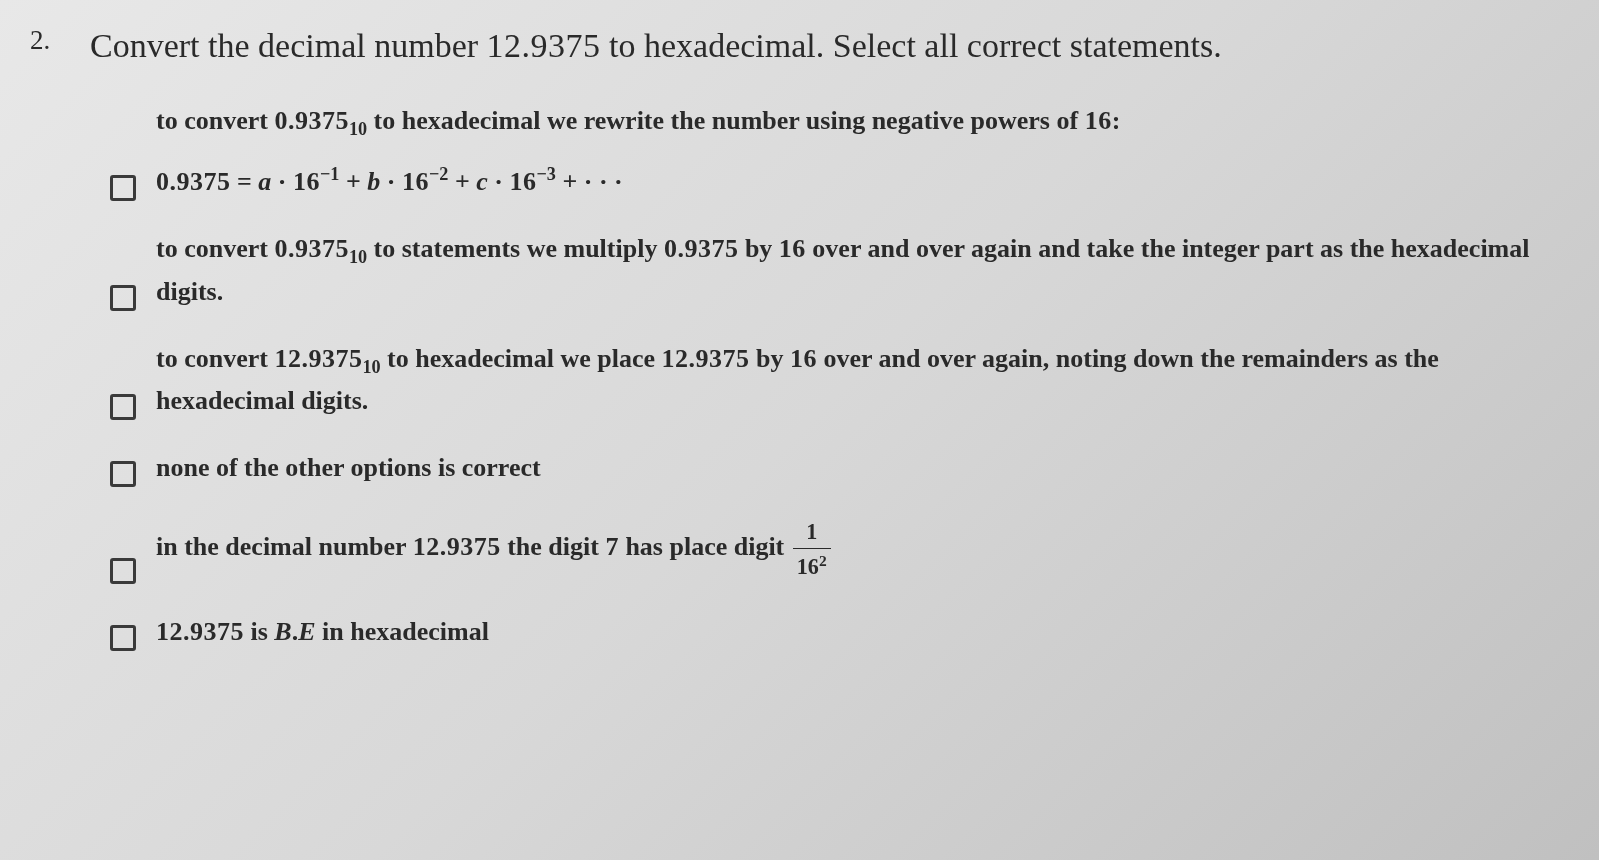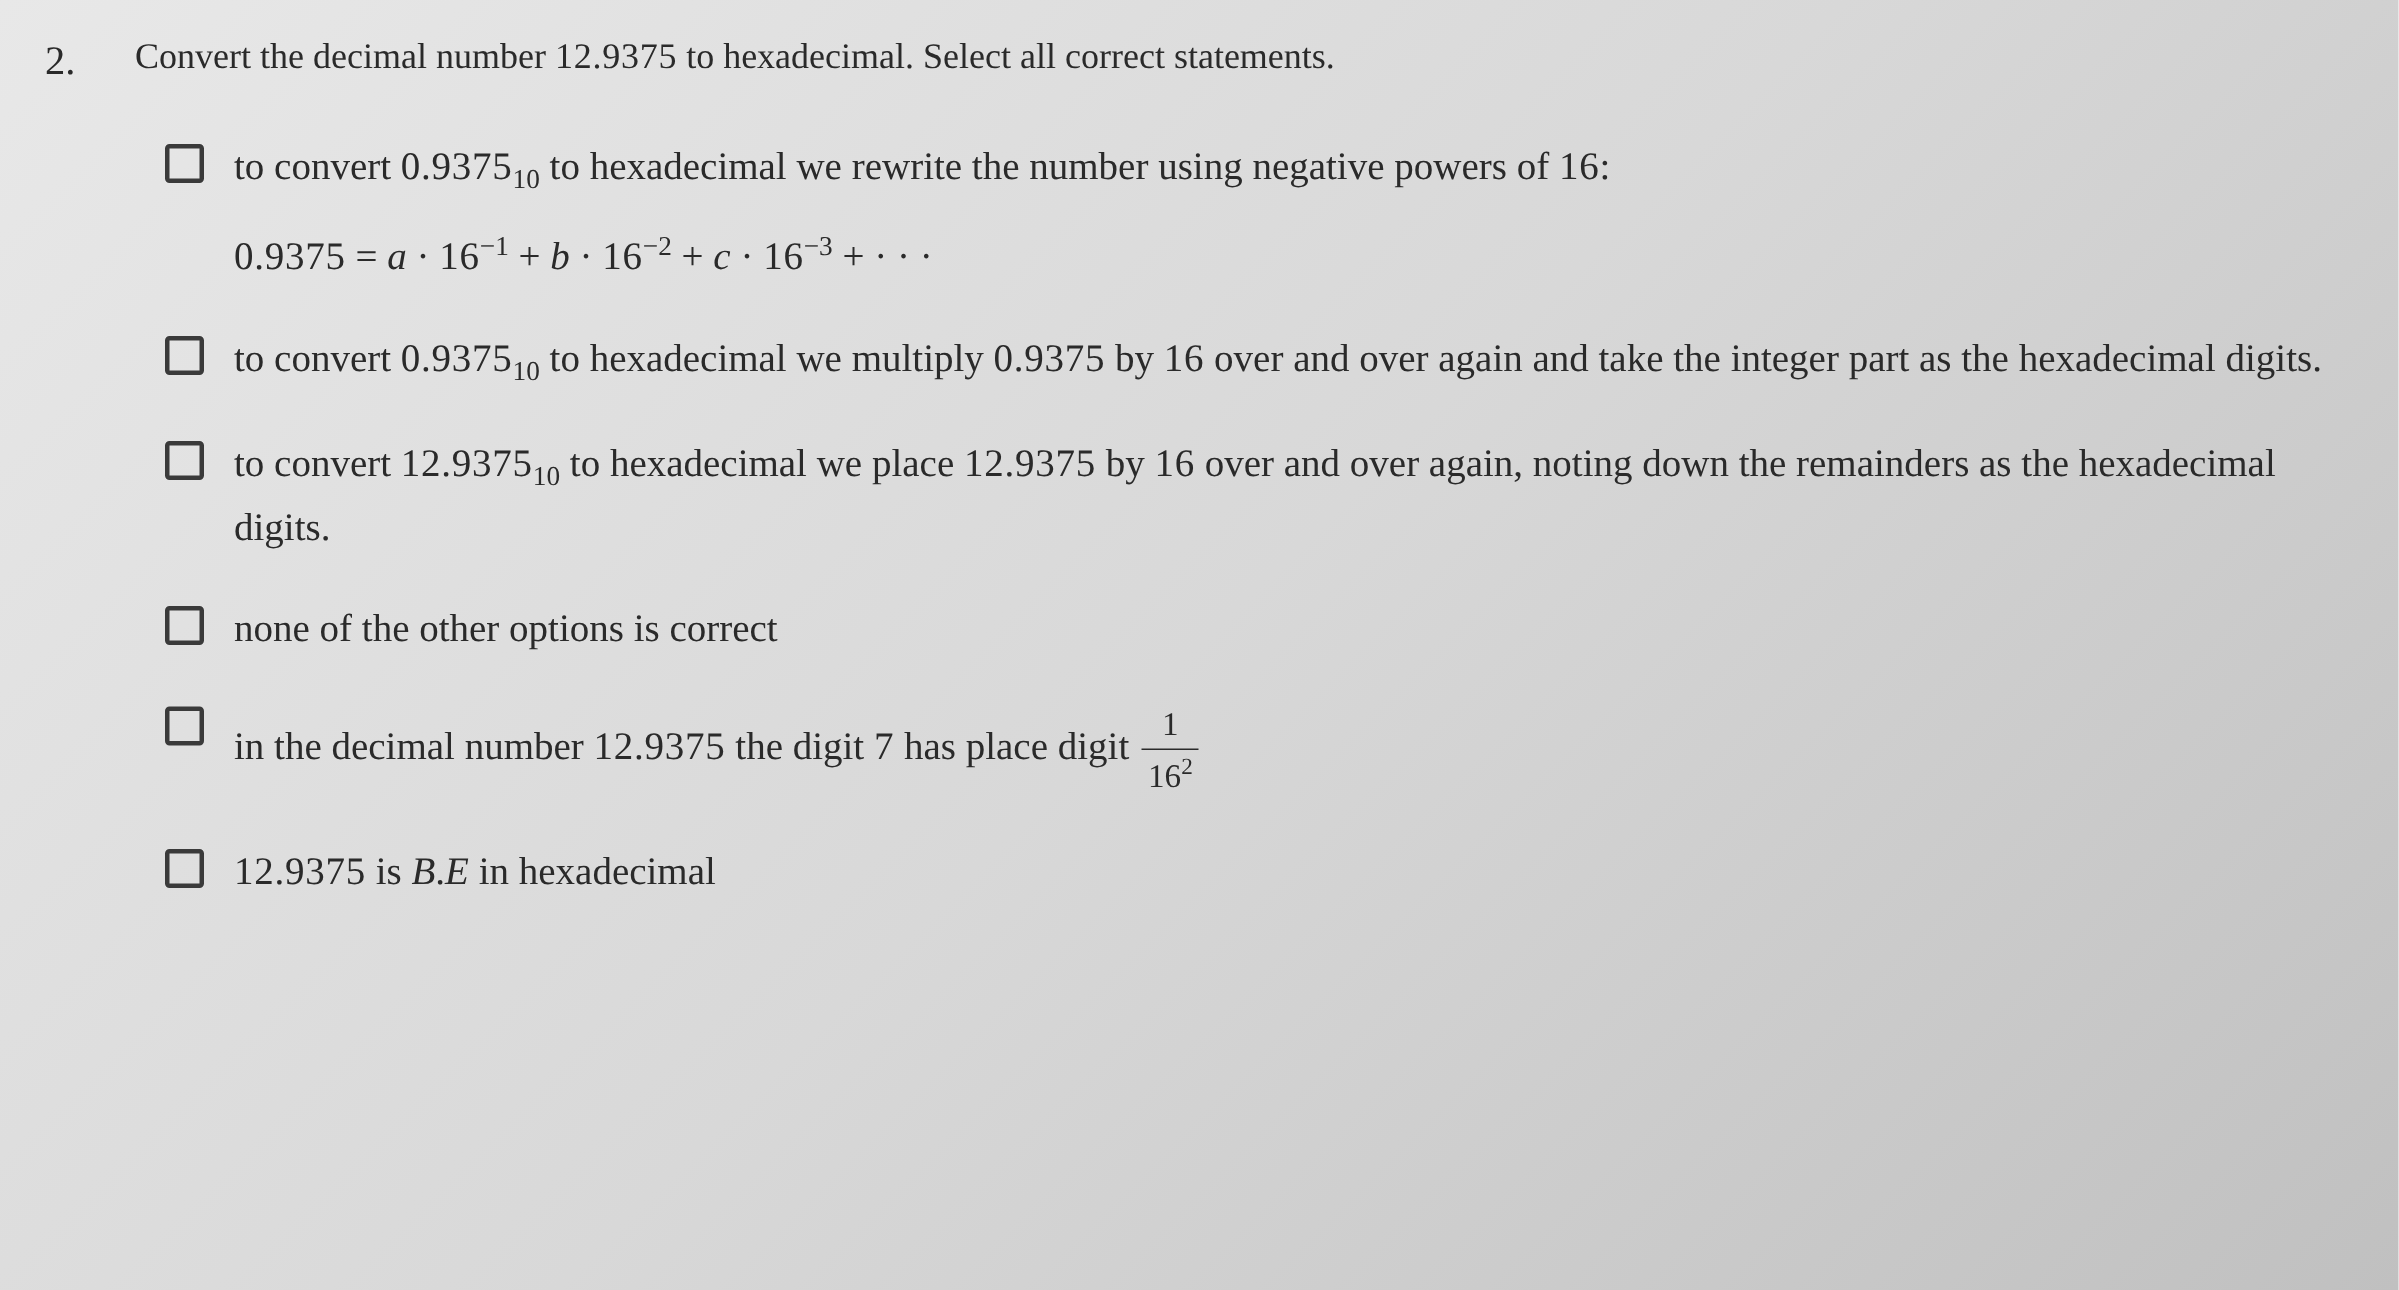--- a/index.html
+++ b/index.html
@@ -21,29 +21,30 @@
       display: flex;
       align-items: flex-start;
       margin-bottom: 30px;
     }
     .question-number {
       width: 60px;
       flex-shrink: 0;
       font-size: 27px;
     }
     .question-text {
-      font-size: 24px;
+      font-size: 34px;
     }
     .options-container {
       margin-left: 80px;
     }
     .option {
       display: flex;
-      align-items: flex-start;
+      align-items: flex-end;
       margin-bottom: 28px;
+      font-weight: bold;
     }
     .checkbox {
       width: 26px;
       height: 26px;
       border: 3px solid #3a3a3a;
       border-radius: 3px;
       margin-right: 20px;
       margin-top: 5px;
       flex-shrink: 0;
       background: transparent;
@@ -113,21 +114,21 @@
       </div>
       <div class="equation">
         <span class="mathnum">0.9375</span><span> = </span><span class="italic math">a</span><span> · </span><span class="mathnum">16</span><sup>−1</sup><span> + </span><span class="italic math">b</span><span> · </span><span class="mathnum">16</span><sup>−2</sup><span> + </span><span class="italic math">c</span><span> · </span><span class="mathnum">16</span><sup>−3</sup><span> + · · ·</span>
       </div>
     </div>
   </div>
 
   <div class="option">
     <div class="checkbox"></div>
     <div class="option-text">
-      <span>to convert </span><span class="mathnum">0.9375</span><sub>10</sub><span> to hexadecimal we multiply </span><span class="mathnum">0.9375</span><span> by </span><span class="mathnum">16</span><span> over and over again and take the integer part as the hexadecimal digits.</span>
+      <span>to convert </span><span class="mathnum">0.9375</span><sub>10</sub><span> to statements we multiply </span><span class="mathnum">0.9375</span><span> by </span><span class="mathnum">16</span><span> over and over again and take the integer part as the hexadecimal digits.</span>
     </div>
   </div>
 
   <div class="option">
     <div class="checkbox"></div>
     <div class="option-text">
       <span>to convert </span><span class="mathnum">12.9375</span><sub>10</sub><span> to hexadecimal we place </span><span class="mathnum">12.9375</span><span> by </span><span class="mathnum">16</span><span> over and over again, noting down the remainders as the hexadecimal digits.</span>
     </div>
   </div>
 

